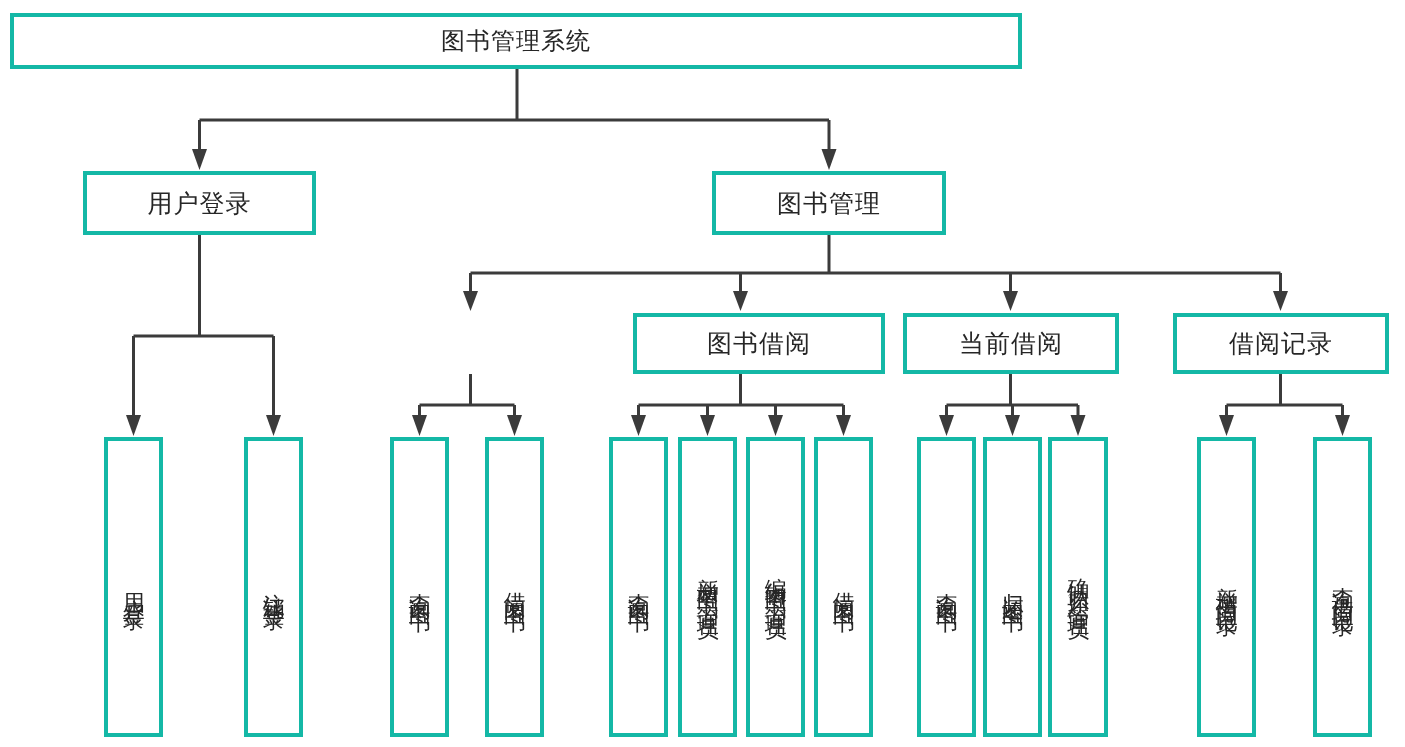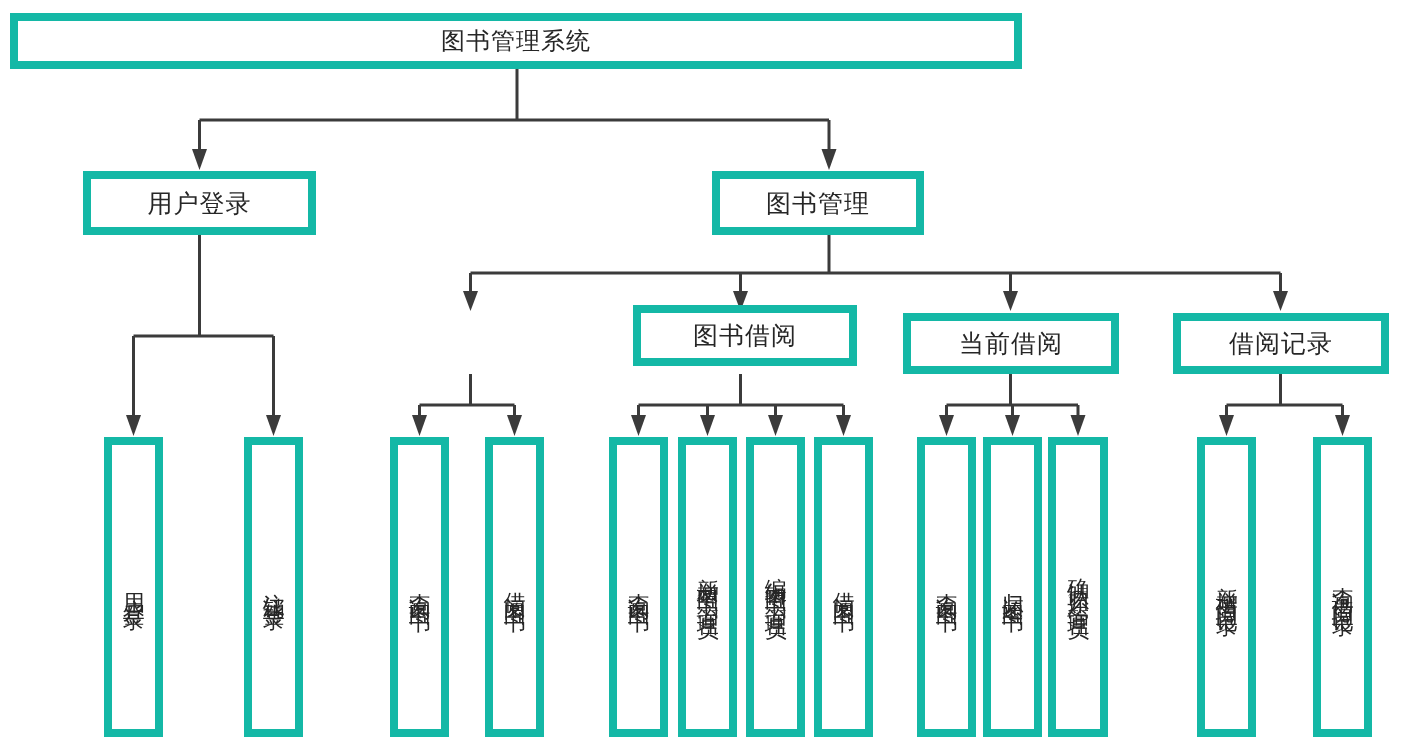--- a/index.html
+++ b/index.html
@@ -15,21 +15,21 @@
   .connectors {
     position: absolute;
     left: 0; top: 0;
     width: 1405px; height: 747px;
     pointer-events: none;
   }
   .box {
     position: absolute;
     box-sizing: border-box;
     background: #ffffff;
-    border: 8px solid #14b8a6;
+    border: 4px solid #14b8a6;
     display: flex;
     align-items: center;
     justify-content: center;
   }
   .hlabel {
     font-size: 25px;
     letter-spacing: 1px;
     white-space: nowrap;
   }
   .root .hlabel { font-size: 24px; }
@@ -37,23 +37,23 @@
     writing-mode: vertical-lr;
     text-orientation: mixed;
     font-size: 22px;
     letter-spacing: 6px;
     line-height: 1.3;
     white-space: nowrap;
   }
   
   .n-root   { left: 10px;  top: 13px;  width: 1012px; height: 56px; }
   .n-user   { left: 83px;  top: 171px; width: 233px;  height: 64px; }
-  .n-book   { left: 712px; top: 171px; width: 212px;  height: 64px; }
+  .n-book   { left: 712px; top: 171px; width: 234px;  height: 64px; }
   .n-g0 { left: 363px;  top: 313px; width: 216px; height: 61px; }
-  .n-g1 { left: 633px;  top: 305px; width: 224px; height: 61px; }
+  .n-g1 { left: 633px;  top: 313px; width: 252px; height: 61px; }
   .n-g2 { left: 903px;  top: 313px; width: 216px; height: 61px; }
   .n-g3 { left: 1173px; top: 313px; width: 216px; height: 61px; }
   .leaf { top: 437px; width: 59px; height: 300px; }
   .l-0  { left: 104px; }
   .l-1  { left: 244px; }
   .l-2  { left: 390px; }
   .l-3  { left: 485px; }
   .l-4  { left: 609px; }
   .l-5  { left: 678px; }
   .l-6  { left: 746px; }

